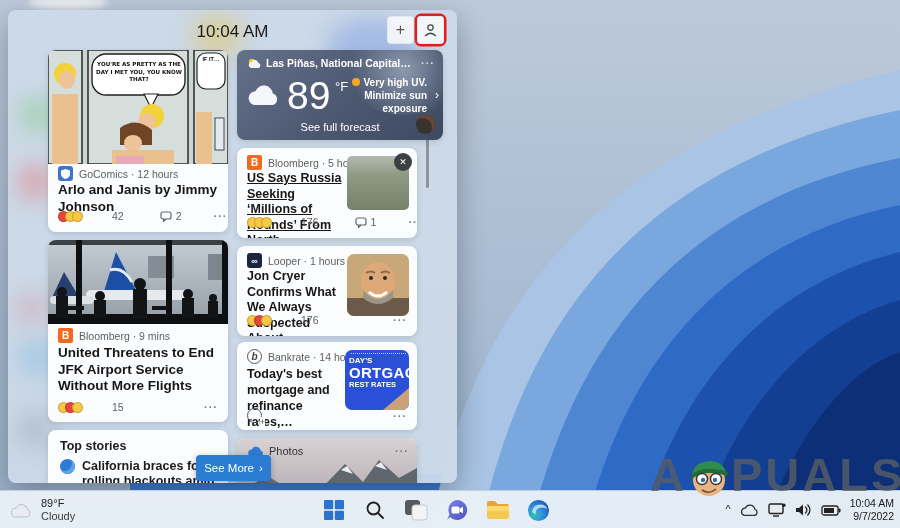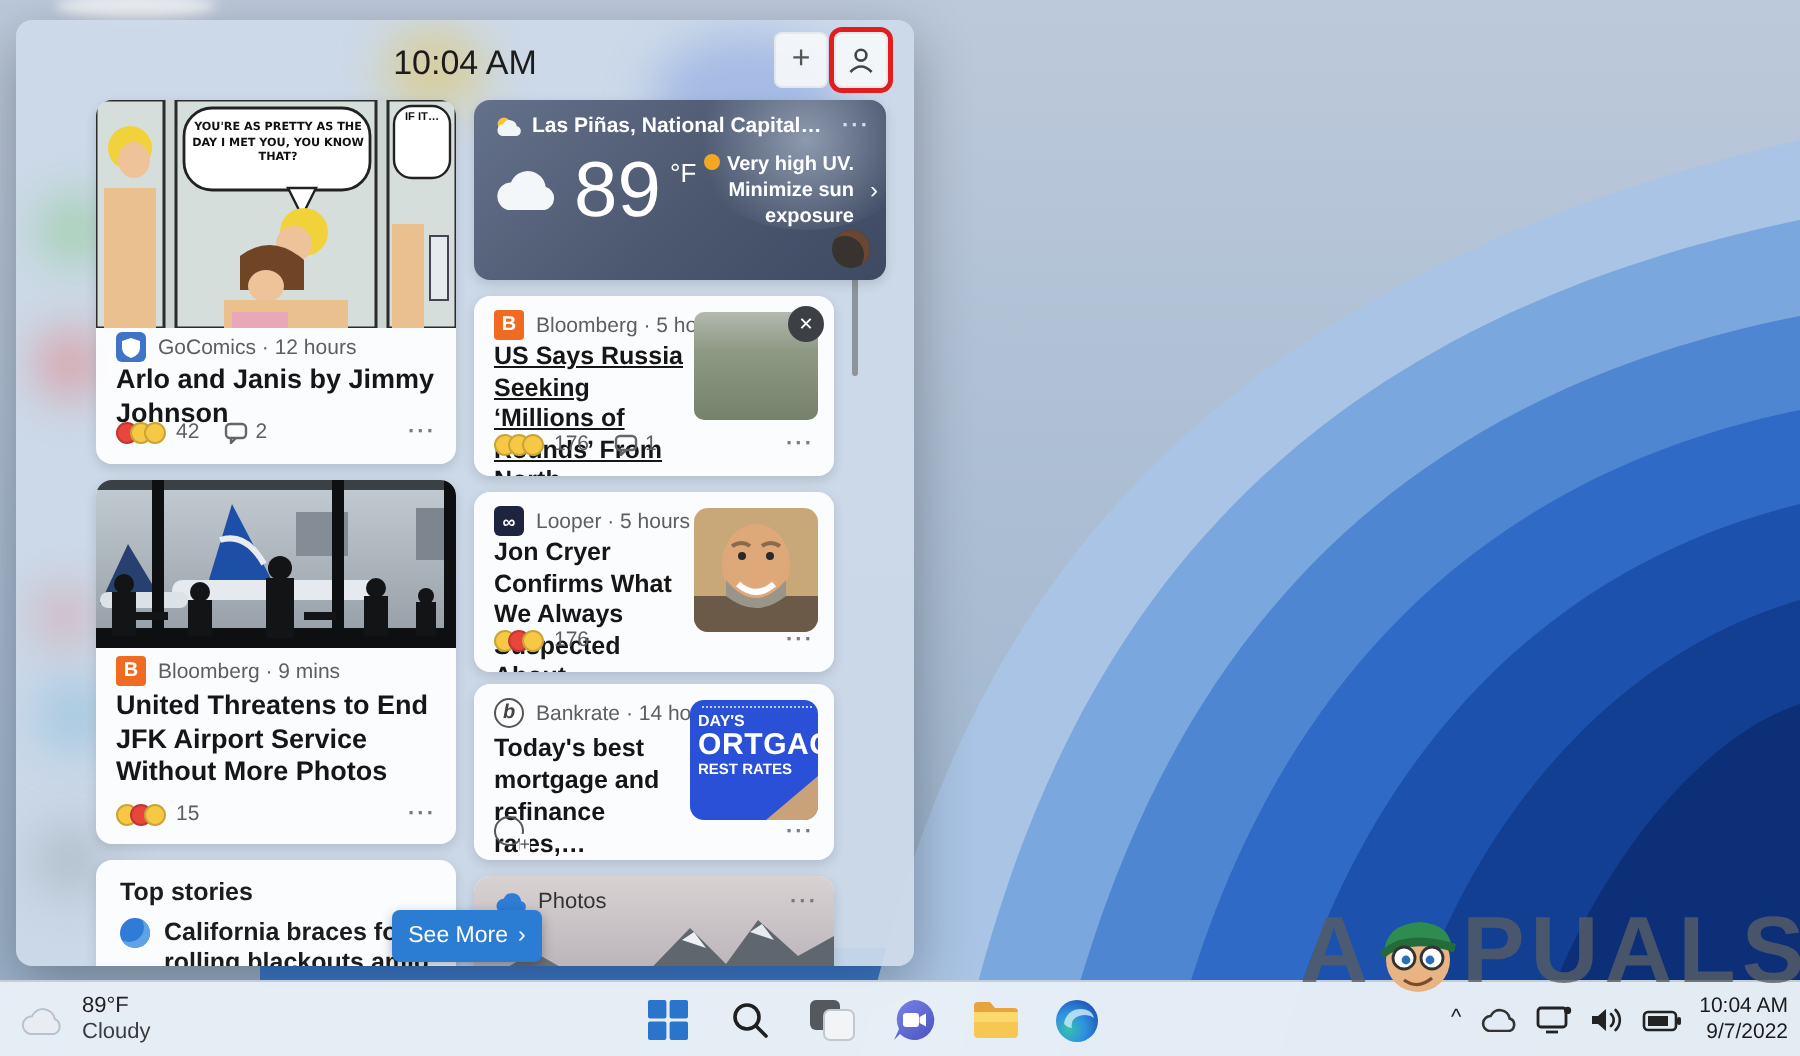--- a/index.html
+++ b/index.html
@@ -25,21 +25,21 @@
   .btn-group { position:absolute; top:6px; right:13px; display:flex; gap:3px; }
   .hdr-btn { width:27px; height:28px; background:rgba(247,249,251,.9); border:1px solid rgba(0,0,0,.05); border-radius:4px; display:flex; align-items:center; justify-content:center; color:#555; font-size:16px; }
   .hdr-btn.highlighted { box-shadow:0 0 0 2.5px #e31c1c; }
   .scrollbar { position:absolute; top:48px; right:28px; width:3px; height:130px; background:#8d949c; border-radius:2px; }
 
   .card { position:absolute; background:rgba(252,253,254,.97); border-radius:8px; box-shadow:0 2px 6px rgba(0,0,0,.13); overflow:hidden; }
   .srcrow { position:absolute; left:10px; display:flex; align-items:center; gap:6px; font-size:10.5px; color:#5e5e5e; }
   .logo { width:15px; height:15px; border-radius:3px; display:flex; align-items:center; justify-content:center; color:#fff; font-size:10px; font-weight:700; flex:0 0 auto; }
   .title { position:absolute; left:10px; font-size:13.5px; font-weight:700; color:#161616; line-height:16.5px; }
   .dots { color:#7a7a7a; font-weight:700; letter-spacing:1px; font-size:11px; }
-  .reacts { position:absolute; left:10px; right:10px; display:flex; align-items:center; font-size:10.5px; color:#5e5e5e; }
+  .reacts { position:absolute; left:10px; right:10px; display:flex; align-items:center; font-size:10.5px; color:#5e5e5e;gap:24px; }
   .reacts .dots { margin-left:auto; }
   .e { display:inline-block; width:11px; height:11px; border-radius:50%; border:1px solid rgba(0,0,0,.18); margin-right:-4px; }
   .e.red { background:#e8453c; } .e.yel { background:#f7c843; }
   .cluster { display:flex; margin-right:9px; }
   .cnum { margin-right:12px; }
   .cmt { display:flex; align-items:center; gap:4px; margin-right:8px; }
 
   
   .weather-card { background:linear-gradient(135deg,#64718a 0%,#4c5870 55%,#3e4a61 100%); color:#fff; }
   .weather-card::before { content:""; position:absolute; right:-20px; top:-25px; width:120px; height:90px; border-radius:50%;
@@ -247,21 +247,21 @@
           <circle cx="165" cy="58" r="4"></circle>
             <rect x="160" y="61" width="10" height="17"></rect>
           <rect x="20" y="66" width="16" height="4"></rect>
             <rect x="104" y="66" width="16" height="4"></rect>
         </g>
       </svg>
       <div class="srcrow" style="top:88px;">
         <span class="logo" style="background:#f06a22; border-radius:2px;">B</span>
         <span>Bloomberg · 9 mins</span>
       </div>
-      <div class="title" style="top:105px; width:162px;">United Threatens to End JFK Airport Service Without More Photos</div>
+      <div class="title" style="top:105px; width:162px;">United Threatens to End JFK Airport Service Without More Flights</div>
       <div class="reacts" style="top:161px;">
         <span class="cluster">
             <span class="e yel"></span>
             <span class="e red"></span>
             <span class="e yel"></span>
           </span>
         <span class="cnum">15</span>
         <span class="dots">···</span>
       </div>
     </div>
@@ -283,20 +283,21 @@
         <span>Las Piñas, National Capital…</span>
         <span class="dots">···</span>
       </div>
       <svg width="36" height="23" viewBox="0 0 36 23" style="position:absolute; left:9px; top:33px;">
         <path d="M8 22 a7 7 0 0 1 1.5-13.8 a9 9 0 0 1 17.3 2.2 a6 6 0 0 1 -.5 11.6 Z" fill="#f4f7fa"></path>
       </svg>
       <div class="w-temp">89</div>
       <div class="w-unit">°F</div>
       <div class="w-uv"><span class="uv-sun"></span><span>Very high UV. Minimize sun exposure</span></div>
       <div class="w-chev">›</div>
+      <div class="w-foot">See full forecast</div>
       <div class="w-mini"></div>
     </div>
 
     <div class="card" style="left:229px; top:138px; width:180px; height:90px;">
       <div class="srcrow" style="top:7px;">
         <span class="logo" style="background:#f06a22; border-radius:2px;">B</span>
         <span>Bloomberg · 5 hours</span>
       </div>
       <div class="title" style="top:23px; width:100px; font-size:12.5px; line-height:15.5px; text-decoration:underline;">US Says Russia Seeking ‘Millions of Rounds’ From North…</div>
       <div class="thumb" style="right:8px; top:8px; width:62px; height:54px; background:linear-gradient(#b4b9af 0%,#8f9a85 35%,#75816b 100%);"></div>
@@ -315,21 +316,21 @@
           </svg>
           <span>1</span>
         </span>
         <span class="dots">···</span>
       </div>
     </div>
 
     <div class="card" style="left:229px; top:236px; width:180px; height:90px;">
       <div class="srcrow" style="top:7px;">
         <span class="logo" style="background:#1d2440; font-size:9px;">∞</span>
-        <span>Looper · 5 hours</span>
+        <span>Looper · 1 hours</span>
       </div>
       <div class="title" style="top:23px; width:100px; font-size:12.5px; line-height:15.5px;">Jon Cryer Confirms What We Always Suspected About…</div>
       <div class="thumb" style="right:8px; top:8px; width:62px; height:62px; border-radius:7px;">
         <svg width="62" height="62" viewBox="0 0 62 62">
           <rect width="62" height="62" fill="#c8a878"></rect>
           <rect x="0" y="44" width="62" height="18" fill="#6b5a48"></rect>
           <ellipse cx="31" cy="28" rx="17" ry="20" fill="#dfa878"></ellipse>
           <path d="M16 36 Q 31 54 46 36 L 46 44 Q 31 56 16 44 Z" fill="#9b9488"></path>
           <path d="M22 38 Q 31 46 40 38" stroke="#fff" stroke-width="3" fill="none"></path>
           <circle cx="24" cy="24" r="2" fill="#2a2a2a"></circle>

